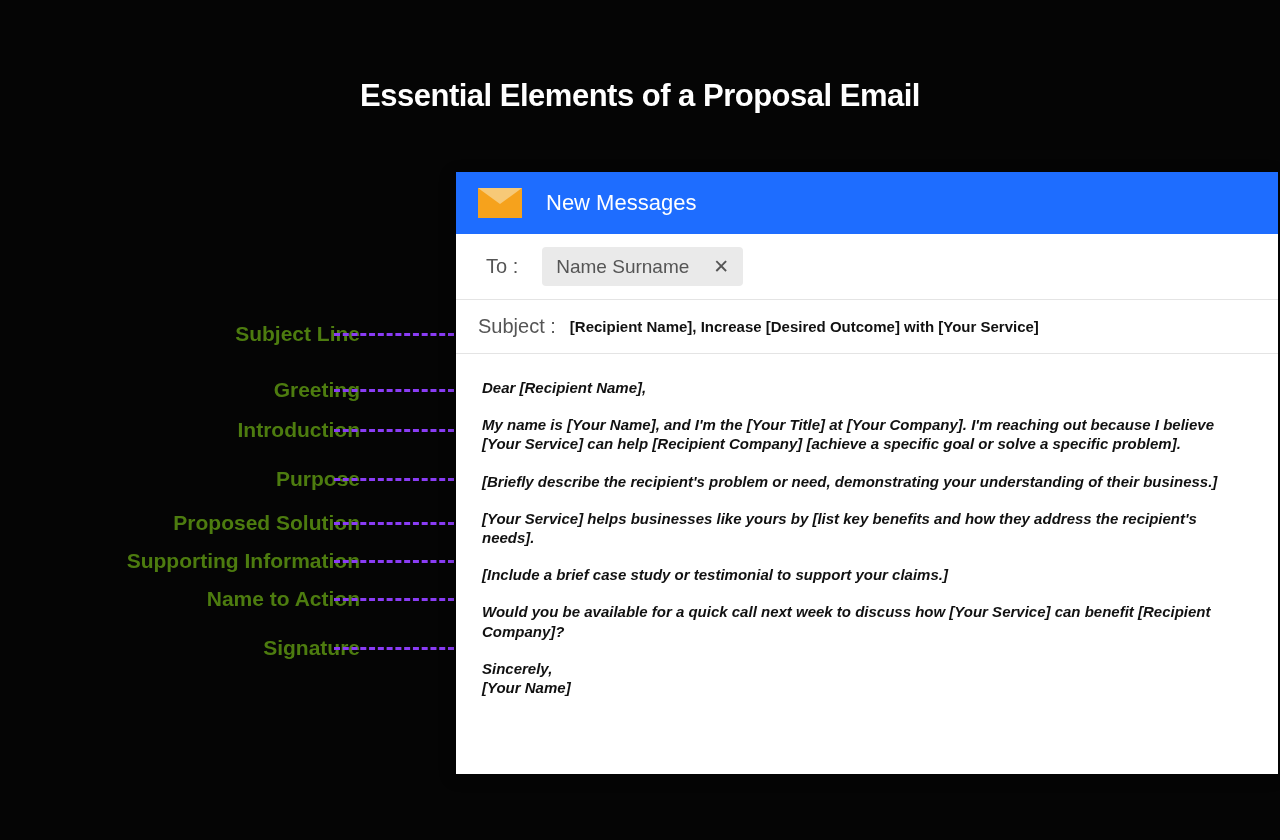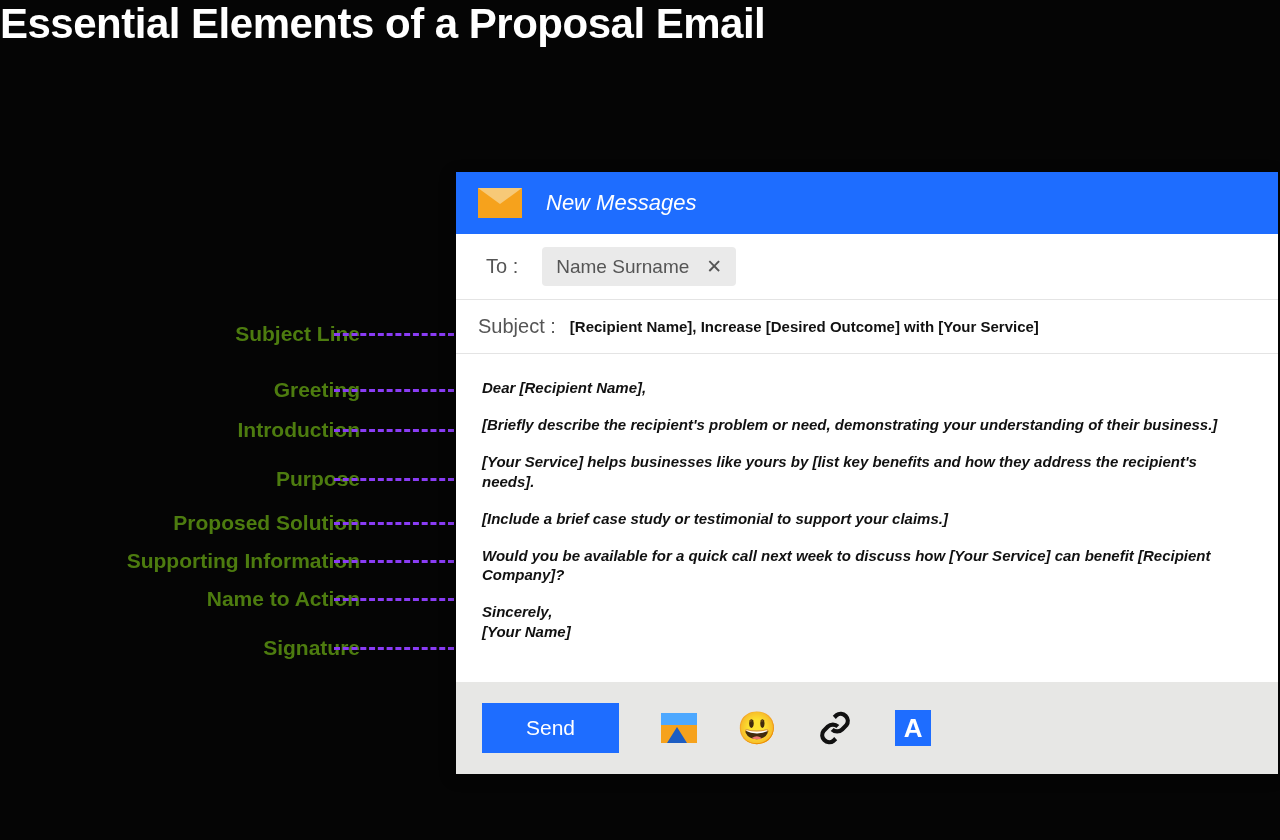--- a/index.html
+++ b/index.html
@@ -6,22 +6,24 @@
   body {
     background: #050505;
     font-family: -apple-system, BlinkMacSystemFont, "Segoe UI", Arial, sans-serif;
     width: 1280px;
     height: 840px;
     overflow: hidden;
     position: relative;
   }
   .title {
     color: #fff;
-    font-size: 42px;
+    font-size: 31px;
     font-weight: 800;
+    text-align: center;
+    padding-top: 78px;
     letter-spacing: -0.5px;
   }
   .stage {
     position: absolute;
     inset: 0;
   }
   
   .label {
     position: absolute;
     color: #4d7c0f;
@@ -48,21 +50,20 @@
     background: #fff;
     box-shadow: -2px 3px 14px rgba(0,0,0,.25);
   }
   .mail-header {
     background: #1e6dff;
     height: 62px;
     display: flex;
     align-items: center;
     padding-left: 22px;
     gap: 24px;
-    font-style: italic;
   }
   .env-icon {
     width: 44px;
     height: 30px;
     background: #f6a21c;
     position: relative;
   }
   .env-icon::before {
     content: "";
     position: absolute;
@@ -87,21 +88,21 @@
   .to-label {
     color: #555;
     font-size: 20px;
   }
   .chip {
     background: #eaeaea;
     border-radius: 4px;
     padding: 8px 14px;
     display: flex;
     align-items: center;
-    gap: 17px;
+    gap: 24px;
   }
   .chip-text { color: #555; font-size: 19px; }
   .chip-x { color: #555; font-size: 19px; cursor: pointer; }
   .subject-row {
     height: 54px;
     border-bottom: 1px solid #e4e4e4;
     display: flex;
     align-items: center;
     padding-left: 22px;
     gap: 14px;
@@ -208,40 +209,23 @@
       </div>
     </div>
 
     <div class="subject-row">
       <span class="subject-label">Subject :</span>
       <span class="subject-text">[Recipient Name], Increase [Desired Outcome] with [Your Service]</span>
     </div>
 
     <div class="body">
       <p>Dear [Recipient Name],</p>
+      <p>My name is [Your Name], and I'm the [Your Title] at [Your Company]. I'm reaching out because I believe [Your Service] can help [Recipient Company] [achieve a specific goal or solve a specific problem].</p>
       <p>[Briefly describe the recipient's problem or need, demonstrating your understanding of their business.]</p>
       <p>[Your Service] helps businesses like yours by [list key benefits and how they address the recipient's needs].</p>
       <p>[Include a brief case study or testimonial to support your claims.]</p>
       <p>Would you be available for a quick call next week to discuss how [Your Service] can benefit [Recipient Company]?</p>
       <p class="tight">Sincerely,</p>
       <p class="tight">[Your Name]</p>
     </div>
 
-    <div class="footer">
-      <button class="send-btn">Send</button>
-      <div class="ico">
-        <div class="ico-img"></div>
-      </div>
-      <div class="ico ico-emoji">
-        <span>😃</span>
-      </div>
-      <div class="ico ico-link">
-        <svg viewBox="0 0 24 24" fill="none" stroke="#111" stroke-width="3">
-          <path d="M10 13a5 5 0 0 0 7 0l3-3a5 5 0 0 0-7-7l-1.5 1.5"></path>
-          <path d="M14 11a5 5 0 0 0-7 0l-3 3a5 5 0 0 0 7 7l1.5-1.5"></path>
-        </svg>
-      </div>
-      <div class="ico">
-        <div class="ico-a">A</div>
-      </div>
-    </div>
   </div>
 </div>
 
 </body></html>

